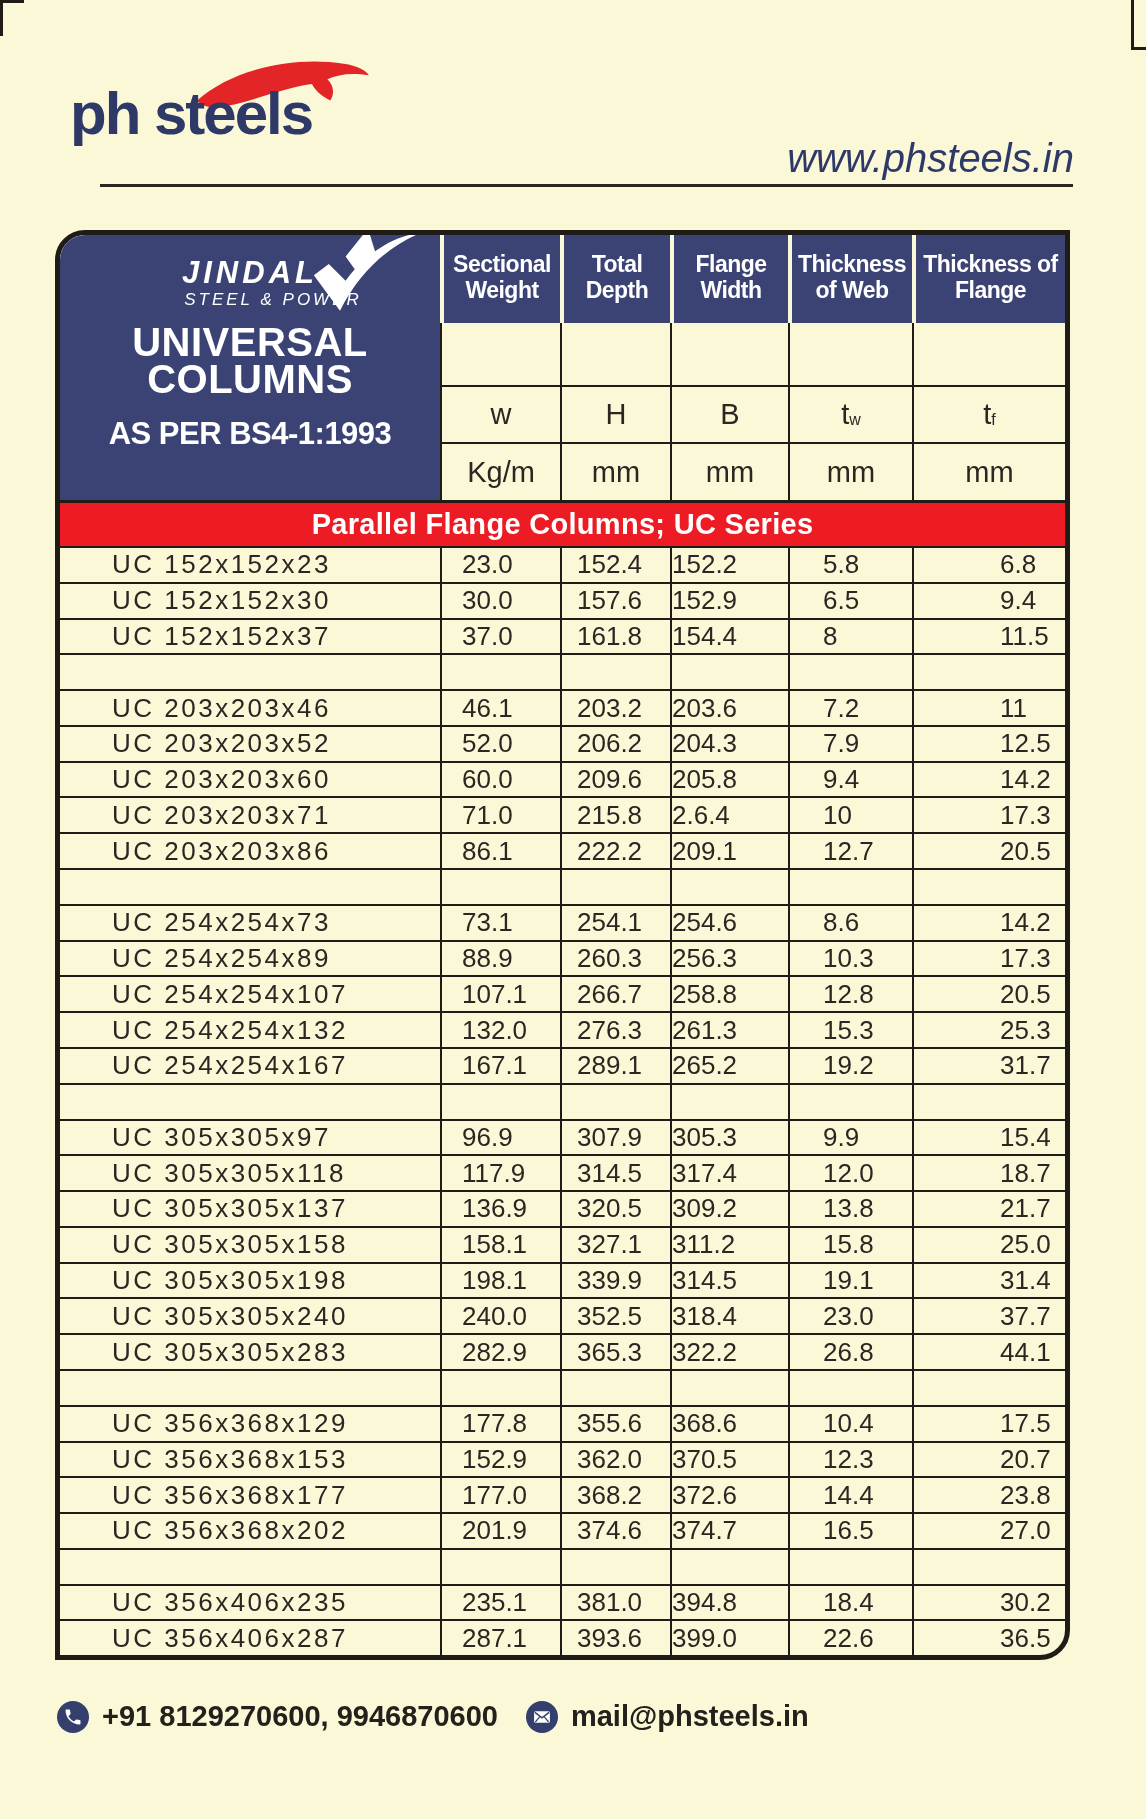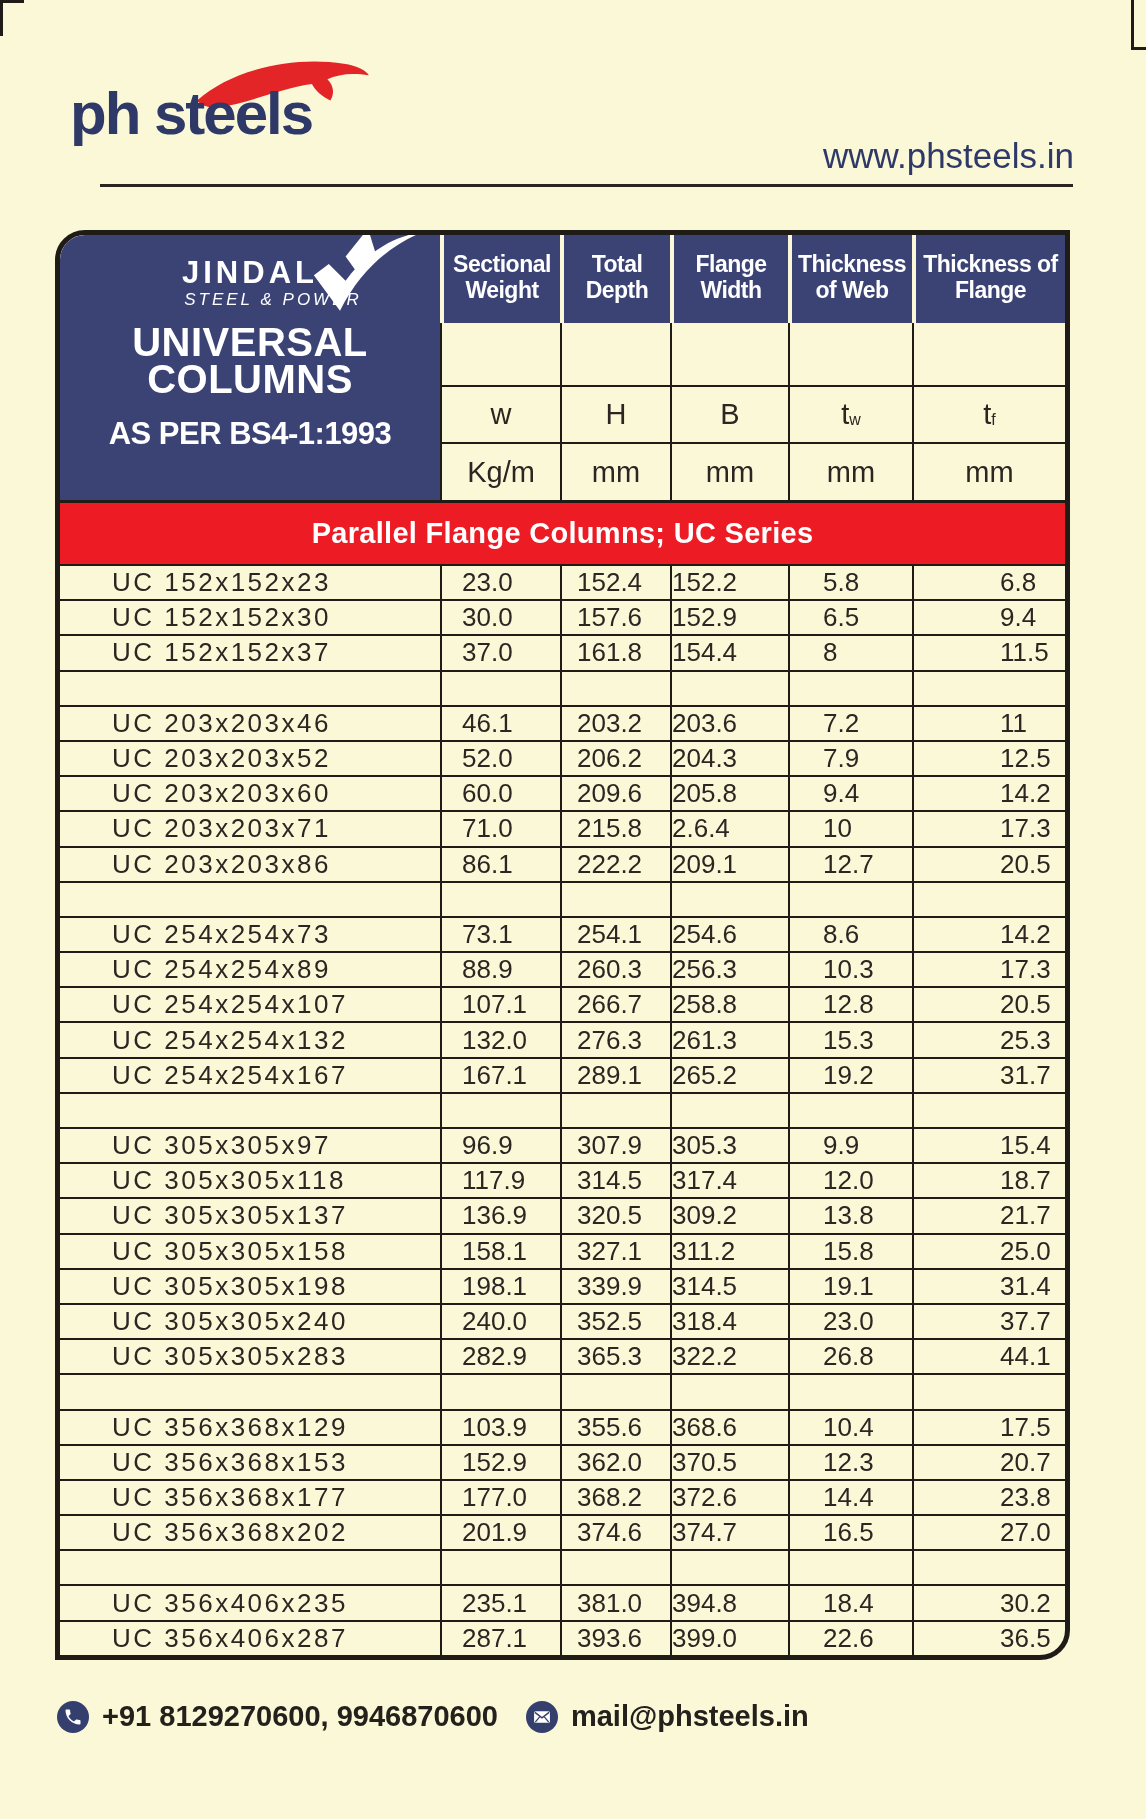--- a/index.html
+++ b/index.html
@@ -23,63 +23,63 @@
   .mark-tr-v{left:1131px;top:0;width:3px;height:50px;}
   .mark-tr-h{left:1131px;top:47px;width:15px;height:3px;}
 
   
   .ph-logo-text{
     position:absolute;left:70px;top:84px;font-size:60px;font-weight:800;
     color:var(--logo-navy);letter-spacing:-2px;line-height:1;
   }
   .ph-swoosh{position:absolute;left:188px;top:56px;width:190px;height:56px;}
   .site-url{
-    position:absolute;right:72px;top:136px;font-size:35px;
+    position:absolute;right:72px;top:136px;font-size:40px;font-style:italic;
     color:var(--logo-navy);letter-spacing:0px;
   }
   .header-rule{position:absolute;left:100px;top:184px;width:973px;height:3px;background:#2A2520;}
 
   
   .table-wrap{
     position:absolute;left:55px;top:230px;width:1015px;height:1430px;
     border:5px solid var(--ink);border-radius:30px 0 30px 0;
     background:var(--cream);display:flex;flex-direction:column;overflow:hidden;
   }
   .head-grid{
     display:grid;flex:none;
     grid-template-columns:380px 120px 110px 118px 124px 1fr;
     grid-template-rows:88px 64px 57px 56px;
   }
   .brand-cell{
     grid-column:1;grid-row:1/5;background:var(--navy);color:#fff;
     border-top-left-radius:24px;display:flex;flex-direction:column;align-items:center;
   }
   .jindal{position:relative;width:max-content;margin-top:22px;text-align:center;}
-  .jindal-name{font-size:31px;font-weight:800;letter-spacing:4px;line-height:1;}
+  .jindal-name{font-size:31px;font-weight:800;font-style:italic;letter-spacing:4px;line-height:1;}
   .jindal-check{position:absolute;right:-62px;top:-32px;width:112px;height:92px;}
   .jindal-tag{font-size:17px;font-style:italic;letter-spacing:3px;margin-top:2px;padding-left:46px;font-weight:400;}
   .uc-title{font-size:40px;font-weight:800;line-height:0.92;text-align:center;margin-top:14px;letter-spacing:0.5px;}
   .standard{font-size:31px;font-weight:800;margin-top:18px;letter-spacing:-0.5px;}
 
   .col-head{
     background:var(--navy);color:#fff;border-left:4px solid var(--cream);
     display:flex;align-items:center;justify-content:center;text-align:center;
     font-size:23px;font-weight:700;line-height:1.15;letter-spacing:-0.5px;padding-bottom:4px;
   }
   .h-empty{border-left:2px solid var(--ink);border-bottom:2px solid var(--ink);}
   .h-sym,.h-unit{
     border-left:2px solid var(--ink);
     display:flex;align-items:center;justify-content:center;
     font-size:29px;color:var(--cell-text);
   }
   .h-sym{border-bottom:2px solid var(--ink);}
   .h-sym sub{font-size:0.55em;line-height:0;position:relative;top:0.35em;}
 
   .banner{
-    flex:none;height:66px;background:var(--red);
+    flex:none;height:48px;background:var(--red);
     border-top:3px solid var(--ink);border-bottom:2px solid var(--ink);
     color:#fff;display:flex;align-items:center;justify-content:center;
     font-size:29px;font-weight:800;letter-spacing:0.3px;
   }
 
   .data-area{flex:1;display:flex;flex-direction:column;}
   .drow{
     flex:1;display:grid;
     grid-template-columns:380px 120px 110px 118px 124px 1fr;
     border-bottom:2px solid var(--ink);
@@ -369,21 +369,21 @@
         <div class="drow spacer">
           <div class="dcell c0"></div>
           <div class="dcell c1"></div>
           <div class="dcell c2"></div>
           <div class="dcell c3"></div>
           <div class="dcell c4"></div>
           <div class="dcell c5"></div>
         </div>
         <div class="drow">
           <div class="dcell c0">UC 356x368x129</div>
-          <div class="dcell c1">103.9</div>
+          <div class="dcell c1">177.8</div>
           <div class="dcell c2">355.6</div>
           <div class="dcell c3">368.6</div>
           <div class="dcell c4">10.4</div>
           <div class="dcell c5">17.5</div>
         </div>
         <div class="drow">
           <div class="dcell c0">UC 356x368x153</div>
           <div class="dcell c1">152.9</div>
           <div class="dcell c2">362.0</div>
           <div class="dcell c3">370.5</div>

